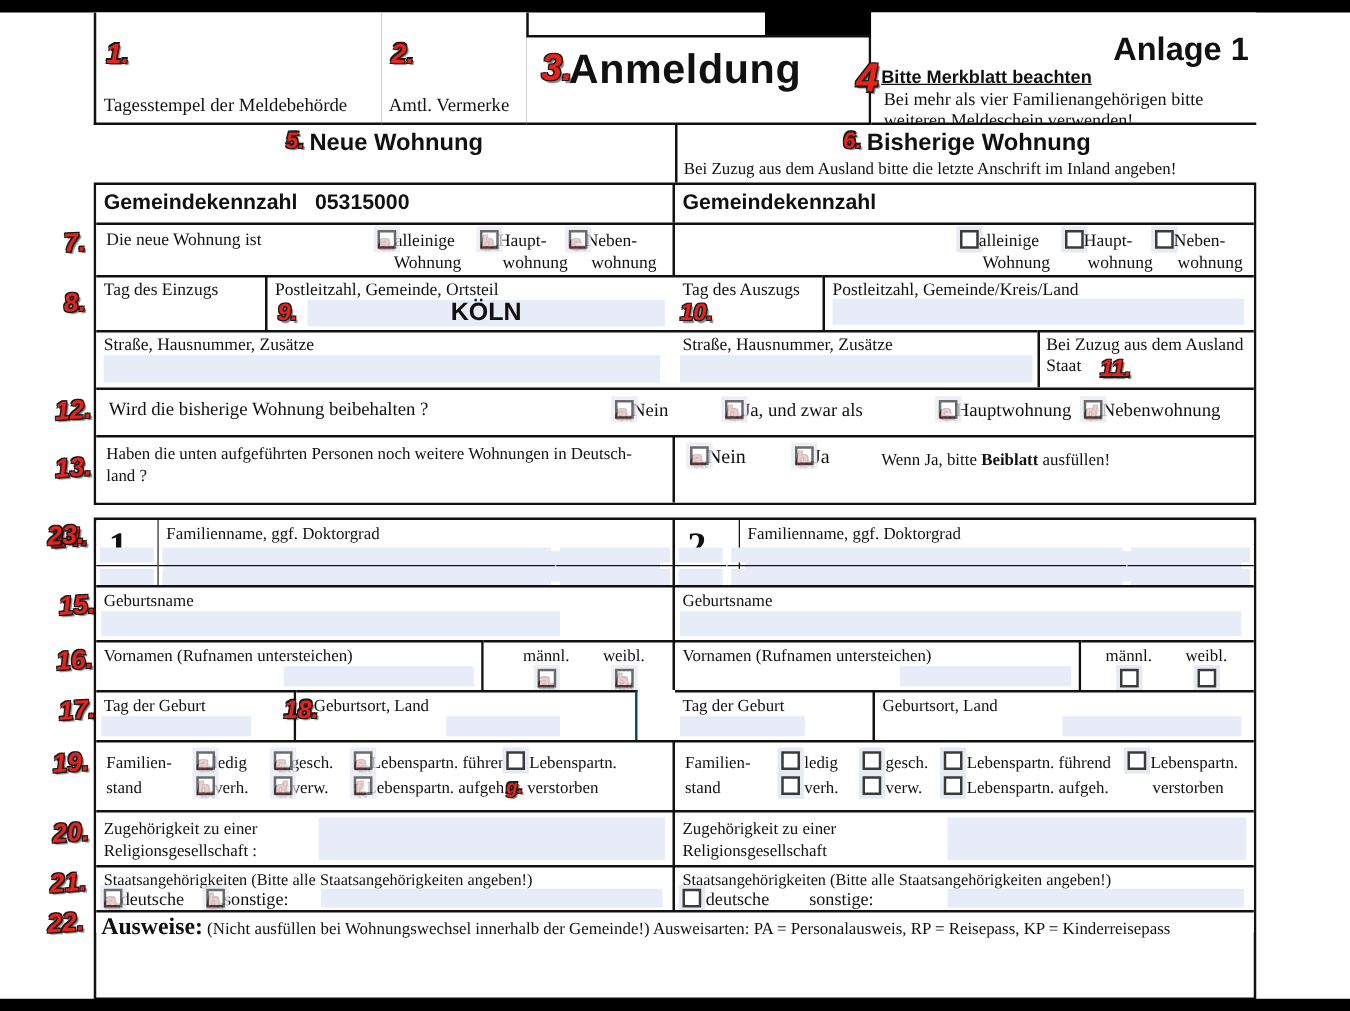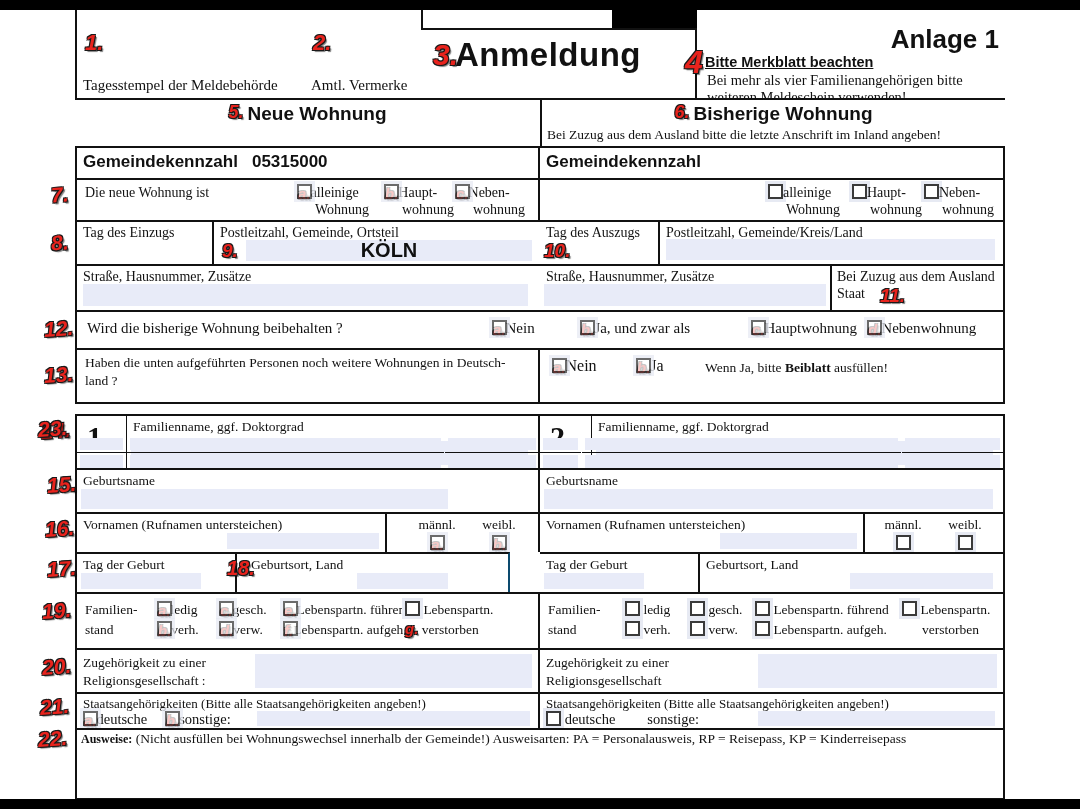--- a/index.html
+++ b/index.html
@@ -66,21 +66,21 @@
   
   #c-muni-l{left:0;top:0;width:463px;height:30px;}
   #c-muni-r{left:463px;top:0;width:463px;height:30px;}
   .muni{font-family:"Liberation Sans",sans-serif;font-weight:700;font-size:17px;padding:4px 0 0 6px;}
   .muni .val{margin-left:14px;}
   #c-r7-l{left:0;top:30px;width:463px;height:42px;border-top:2px solid #111;}
   #c-r7-r{left:463px;top:30px;width:463px;height:42px;border-top:2px solid #111;}
   .opt2{position:absolute;top:4px;font-size:14px;line-height:1.2;}
   .opt2 .l2{padding-left:18px;}
   #c-r7-l .q{position:absolute;left:8px;top:5px;}
-  #c-r7-l .o1{left:220px;} #c-r7-l .o2{left:307px;} #c-r7-l .o3{left:378px;}
+  #c-r7-l .o1{left:220px;text-align:center;} #c-r7-l .o2{left:307px;} #c-r7-l .o3{left:378px;}
   #c-r7-r .q{position:absolute;left:6px;top:3px;}
   #c-r7-r .o1{left:228px;} #c-r7-r .o2{left:312px;} #c-r7-r .o3{left:384px;}
 
   #c-r8-l1{left:0;top:72px;width:135px;height:44px;border-top:2px solid #111;}
   #c-r8-l2{left:135px;top:72px;width:328px;height:44px;border-top:2px solid #111;border-left:2px solid #111;}
   #c-r8-r1{left:463px;top:72px;width:118px;height:44px;border-top:2px solid #111;}
   #c-r8-r2{left:581px;top:72px;width:345px;height:44px;border-top:2px solid #111;border-left:2px solid #111;}
   .cell .toplbl{position:absolute;left:6px;top:3px;}
   #c-r8-l2 .inp{left:32px;right:8px;bottom:3px;height:21px;text-align:center;
                 font-family:"Liberation Sans",sans-serif;font-weight:700;font-size:20px;line-height:21px;}
@@ -160,21 +160,21 @@
 
   #c-r21-l{left:0;top:276px;width:463px;height:36px;border-top:2px solid #111;border-right:2px solid #111;}
   #c-r21-r{left:463px;top:276px;width:463px;height:36px;border-top:2px solid #111;}
   #c-r21-l .t,#c-r21-r .t{position:absolute;left:6px;top:2px;font-size:13px;text-align:right;}
   .natline{position:absolute;left:6px;top:17px;font-size:14.5px;white-space:nowrap;}
   #c-r21-l .inp{left:180px;right:8px;bottom:2px;height:15px;}
   #c-r21-r .inp{left:218px;right:8px;bottom:2px;height:15px;}
   #c-r21-r .gap{display:inline-block;width:32px;}
 
   #c-r22{left:0;top:312px;width:926px;height:18px;border-top:2px solid #111;font-size:13.5px;padding:1px 0 0 4px;}
-  #c-r22 .bold{font-size:12px;}
+  #c-r22 .bold{font-size:19px;}
 
   #c-r23{left:0;top:330px;width:926px;height:52px;border-top:2px solid #111;display:flex;}
   .dcol{box-sizing:border-box;border-right:1.5px solid #111;display:flex;flex-direction:column;}
   .dcol:last-child{border-right:none;}
   .dch{box-sizing:border-box;height:18px;border-bottom:1.5px solid #111;font-size:13.5px;padding:1px 0 0 5px;}
   .dcc{box-sizing:border-box;height:17px;border-bottom:1.5px solid #111;position:relative;}
   .dcc:last-child{border-bottom:none;}
   .dcc .inp{left:3px;right:3px;top:2px;bottom:2px;}
   .w-art-l{width:50px;} .w-auth-l{width:318px;} .w-val-l{width:95px;}
   .w-art-r{width:42px;} .w-auth-r{width:320px;} .w-val-r{width:101px;}

